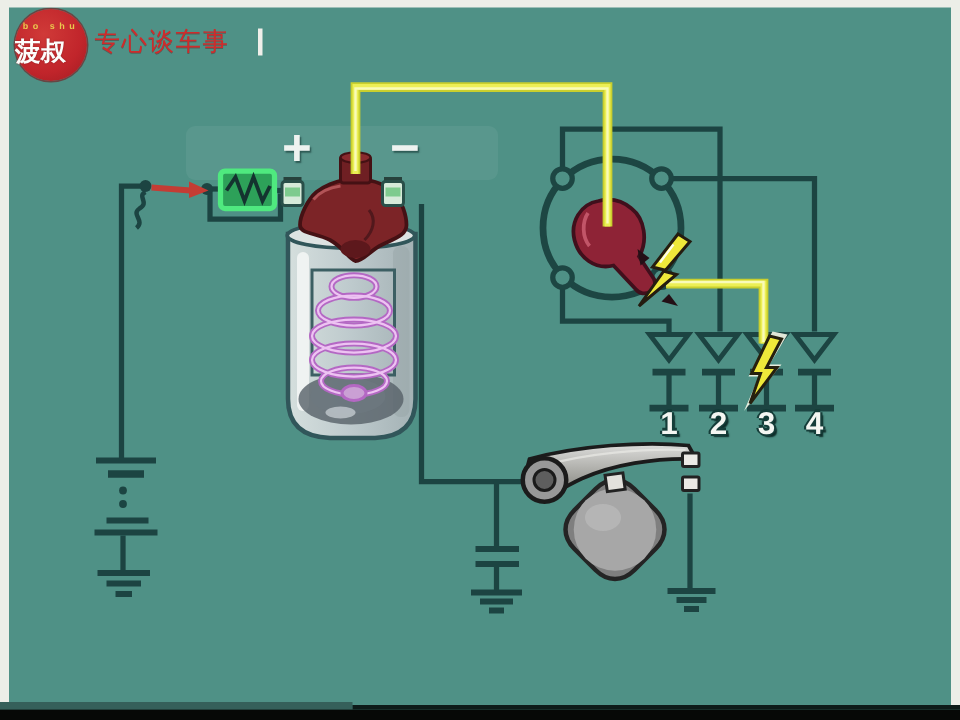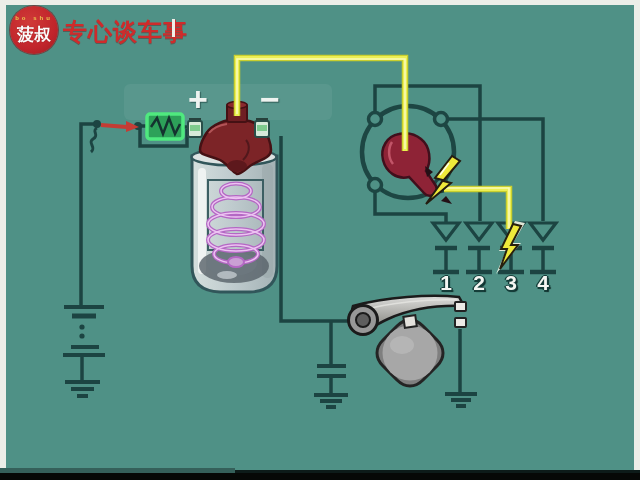--- a/index.html
+++ b/index.html
@@ -11,23 +11,23 @@
   .b-right{left:634px;top:0;width:6px;height:472px;}
   .b-bottom-black{position:absolute;left:0;top:473px;width:640px;height:7px;background:#060806;}
   .b-bottom-line{position:absolute;left:235px;top:470px;width:405px;height:3px;background:#0d1b19;}
   .b-bottom-shade{position:absolute;left:0;top:468px;width:235px;height:5px;background:#35605a;}
 
   .logo{position:absolute;left:10px;top:6px;width:48px;height:48px;border-radius:50%;
         background:radial-gradient(circle at 40% 35%, #d03a38 0%, #c1252b 60%, #9f1c22 100%);
         box-shadow:0 0 0 1px rgba(120,20,25,.6);}
   .logo .pinyin{position:absolute;left:0;top:9px;width:100%;text-align:center;
         font-size:6px;letter-spacing:3px;color:#e9c94e;font-weight:bold;white-space:nowrap;}
-  .logo .hanzi{position:absolute;left:0;top:17px;width:100%;text-align:center;
+  .logo .hanzi{position:absolute;left:0;top:17px;width:100%;text-align:left;
         font-size:17px;font-weight:bold;color:#fdfdfb;text-shadow:0 0 1px #7e1419;}
-  .title{position:absolute;left:63px;top:16px;font-size:24px;font-weight:bold;
+  .title{position:absolute;left:63px;top:16px;font-size:17px;font-weight:normal;
         color:#cf2b2b;letter-spacing:1px;text-shadow:0 1px 0 rgba(90,10,10,.35);white-space:nowrap;}
   .cursor{position:absolute;left:172px;top:19px;width:3px;height:18px;background:#efefea;}
 
   .svgwrap{position:absolute;left:0;top:0;}
 
   .lbl{position:absolute;color:#eef3f0;font-weight:bold;
        text-shadow:1px 1px 1px rgba(10,40,38,.55);}
   .plus{left:188px;top:80px;font-size:34px;}
   .minus{left:260px;top:80px;font-size:34px;}
   .plugnum{width:26px;text-align:center;font-size:21px;color:#f4f6f2;

